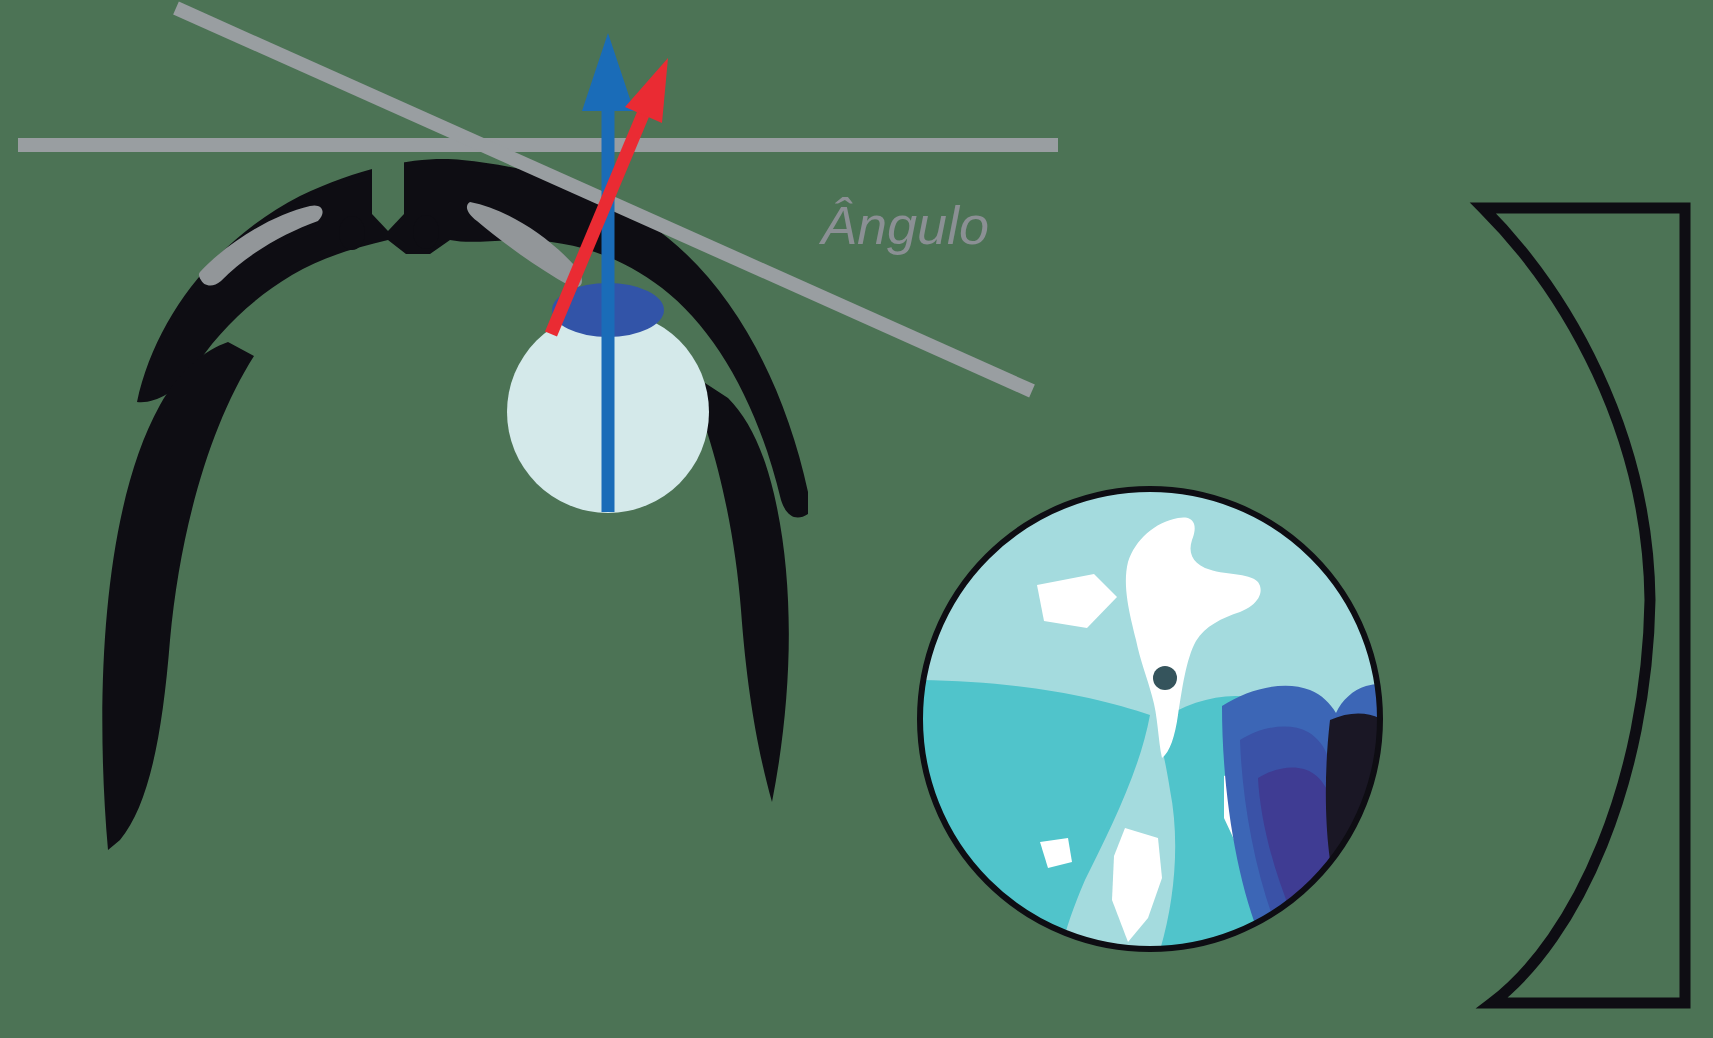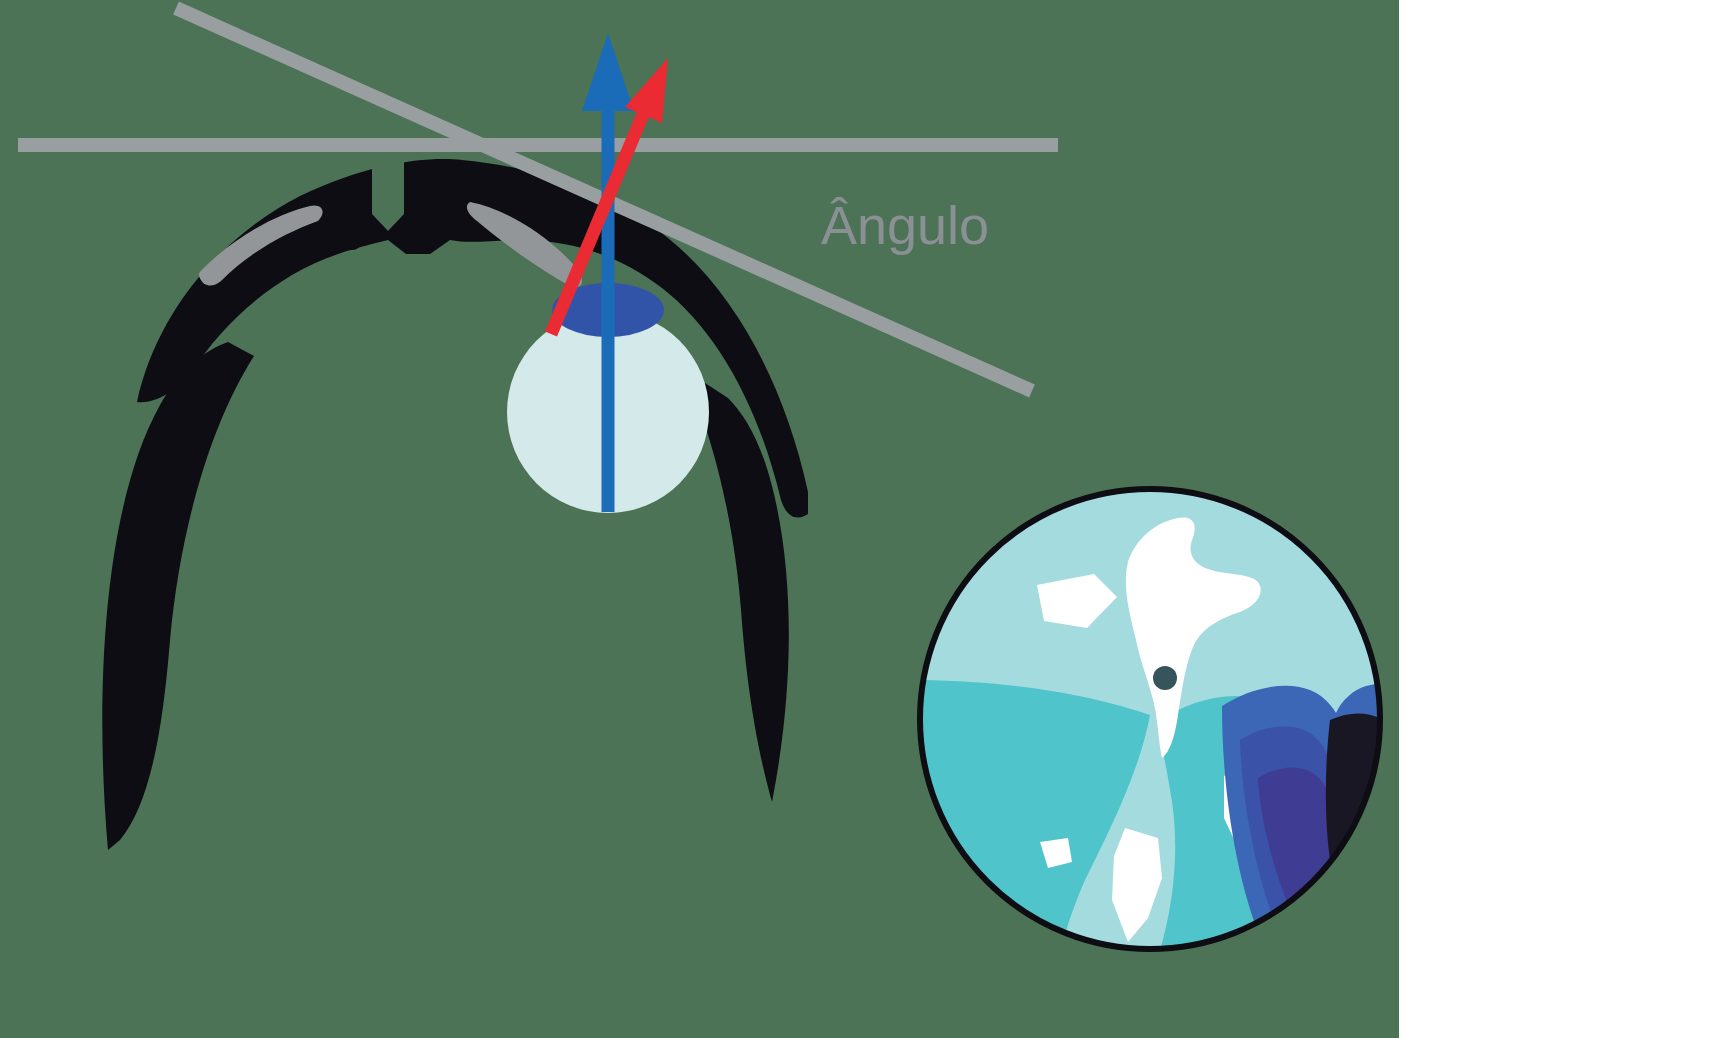--- a/index.html
+++ b/index.html
@@ -1,16 +1,16 @@
 <!DOCTYPE html>
 <html><head>
 <meta charset="utf-8">
 <style>
   html,body{margin:0;padding:0;}
-  .stage{width:1399px;height:1038px;position:relative;overflow:hidden;}
+  .stage{width:1713px;height:1038px;position:relative;overflow:hidden;font-style:italic;}
   svg{display:block;}
   text.angle{font-family:"Liberation Sans","DejaVu Sans",sans-serif;font-weight:400;}
 </style>
 </head>
 <body>
 
 <div class="stage">
 <svg width="1713" height="1038" viewBox="0 0 1713 1038" xmlns="http://www.w3.org/2000/svg">
 
   <rect x="0" y="0" width="1713" height="1038" fill="#4c7355"></rect>

